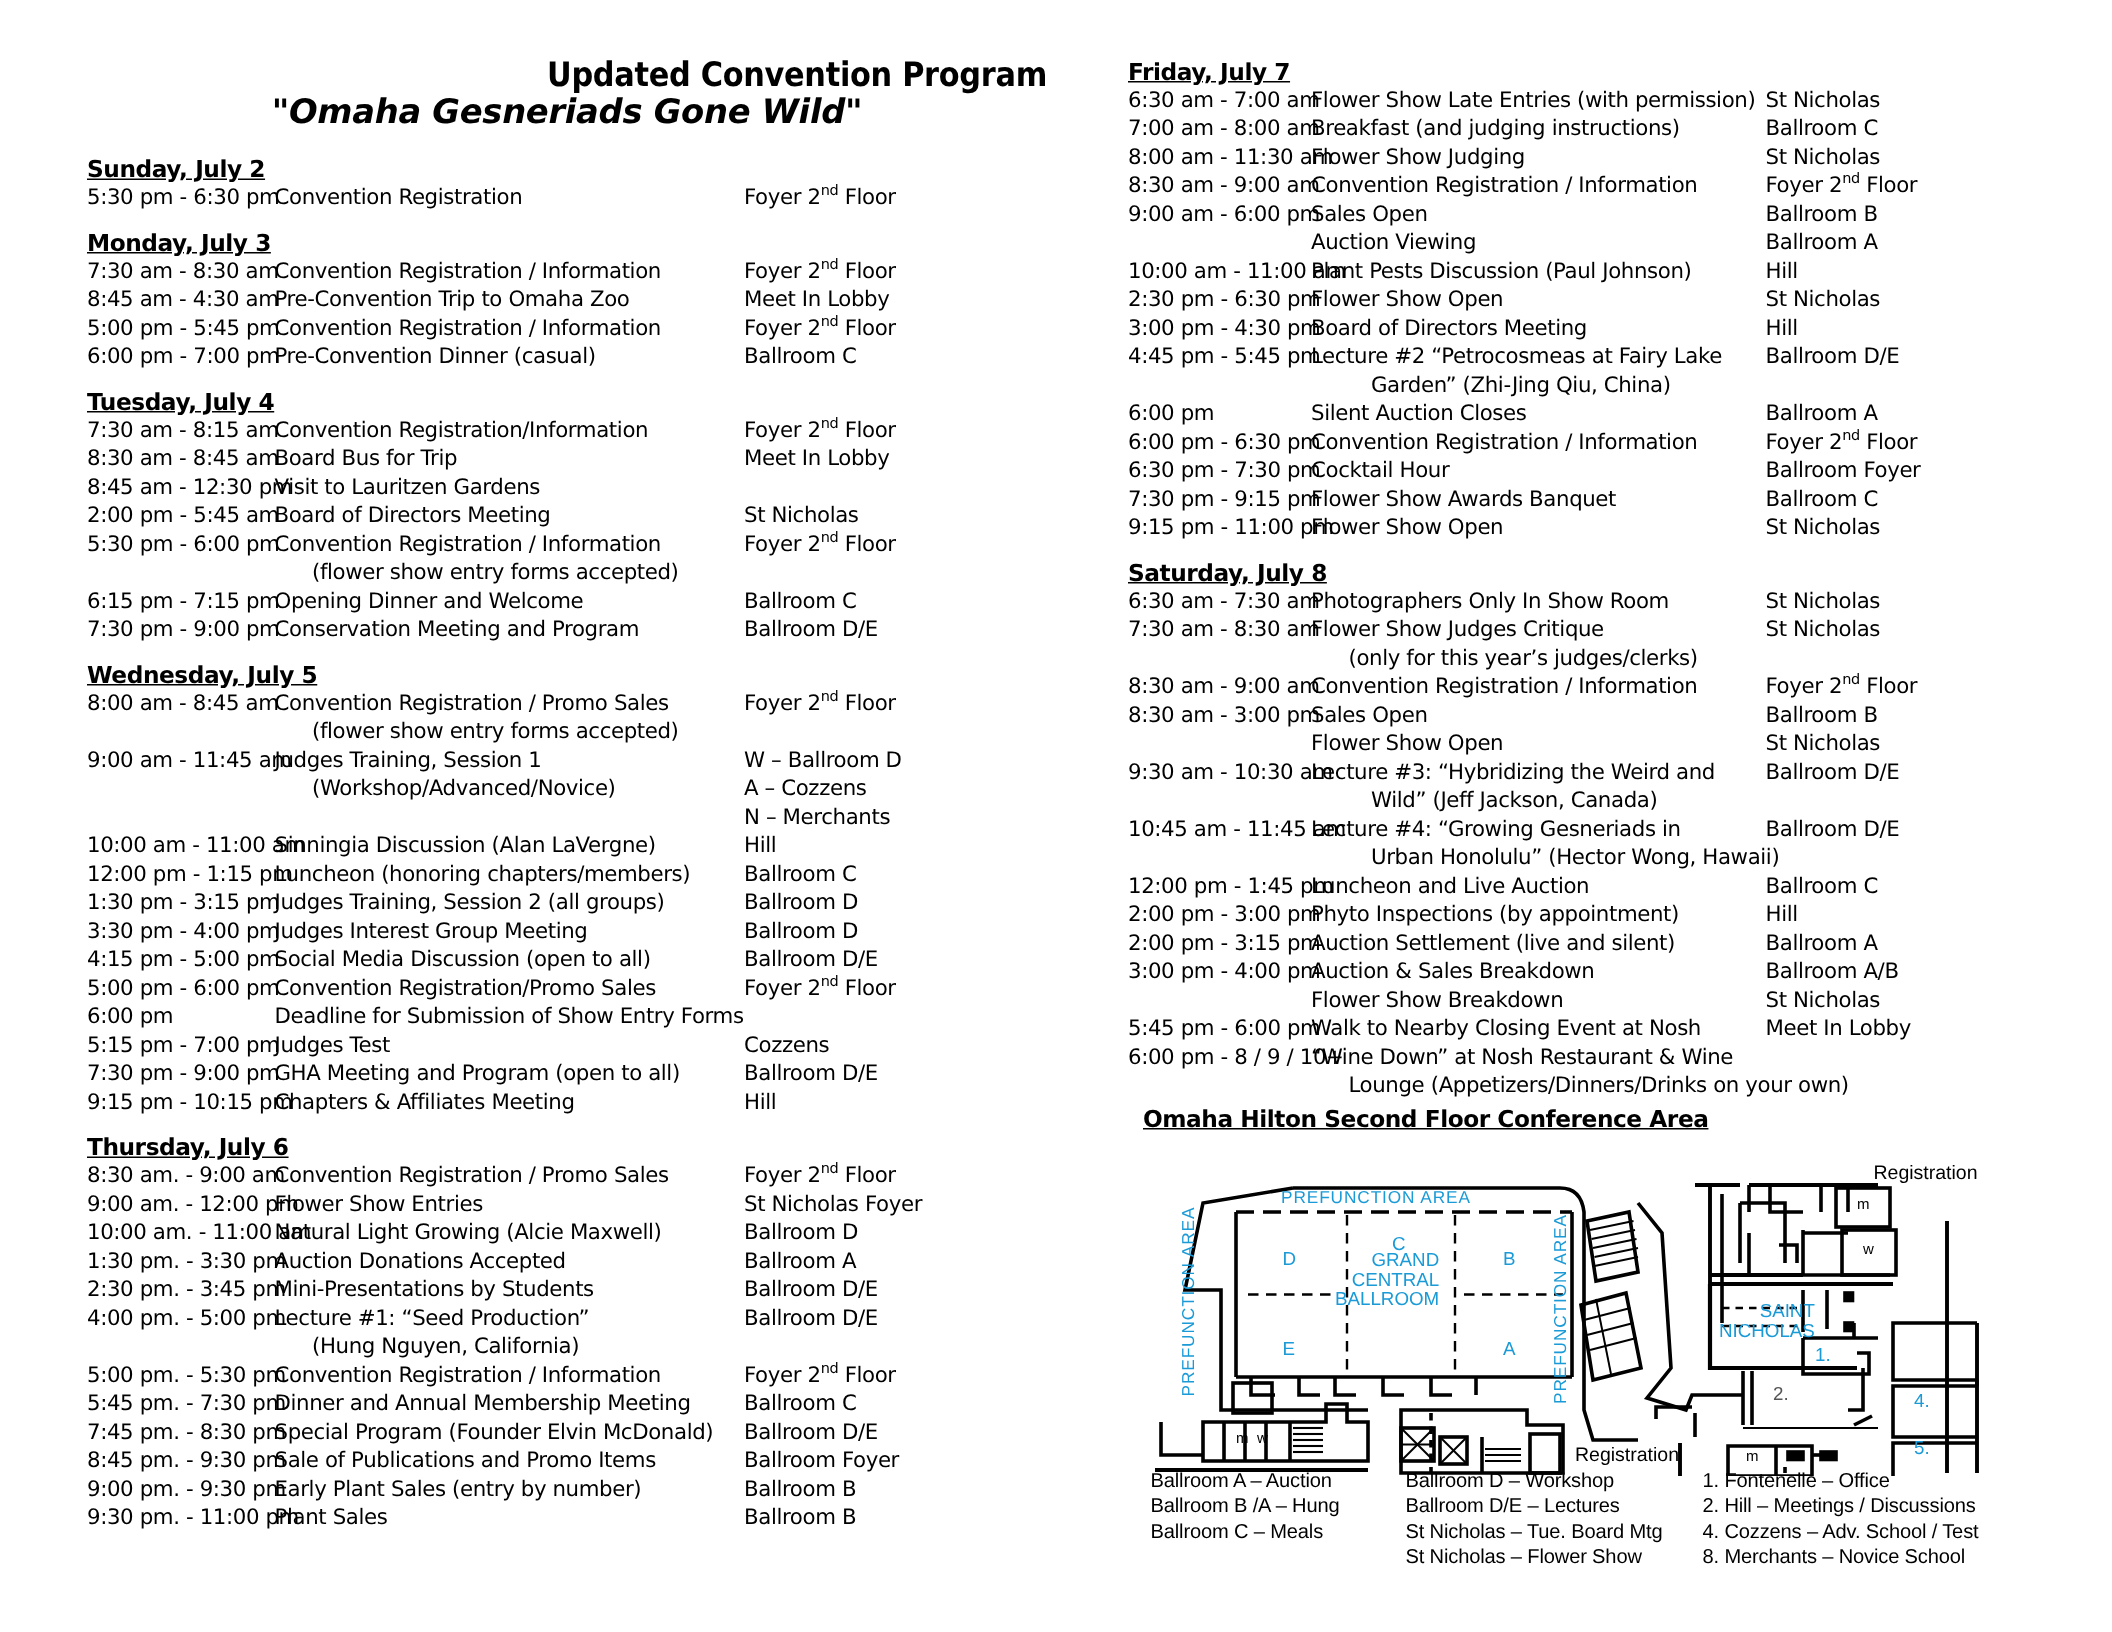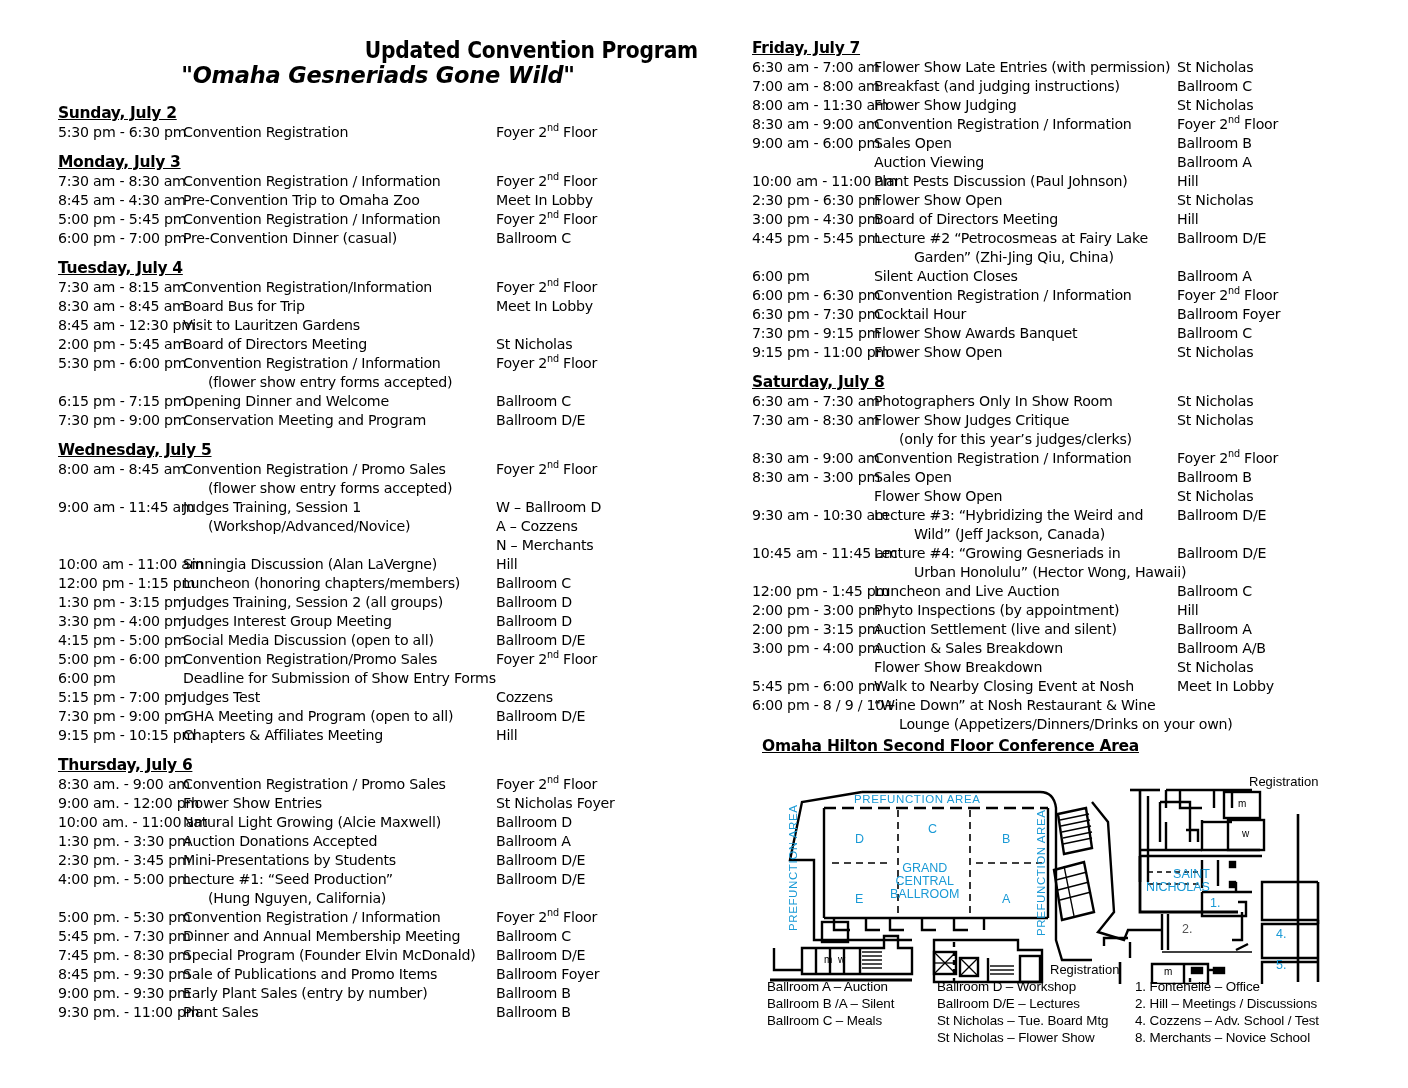--- a/index.html
+++ b/index.html
@@ -689,21 +689,21 @@
       </svg>
 
       <div style="position:absolute;left:92px;top:31px;font-family:'Liberation Sans',sans-serif;font-size:11.5px;letter-spacing:0.6px;color:#1a9ad6;white-space:nowrap;">PREFUNCTION AREA</div>
       <div style="position:absolute;left:-24px;top:108px;width:110px;transform:rotate(-90deg);font-family:'Liberation Sans',sans-serif;font-size:11.5px;letter-spacing:0.6px;color:#1a9ad6;white-space:nowrap;text-align:center;">PREFUNCTION AREA</div>
       <div style="position:absolute;left:224px;top:113px;width:110px;transform:rotate(-90deg);font-family:'Liberation Sans',sans-serif;font-size:11.5px;letter-spacing:0.6px;color:#1a9ad6;white-space:nowrap;text-align:center;">PREFUNCTION AREA</div>
       <div style="position:absolute;left:166px;top:60px;font-family:'Liberation Sans',sans-serif;font-size:12.5px;color:#1a9ad6;">C</div>
       <div style="position:absolute;left:93px;top:70px;font-family:'Liberation Sans',sans-serif;font-size:12.5px;color:#1a9ad6;">D</div>
       <div style="position:absolute;left:240px;top:70px;font-family:'Liberation Sans',sans-serif;font-size:12.5px;color:#1a9ad6;">B</div>
       <div style="position:absolute;left:93px;top:130px;font-family:'Liberation Sans',sans-serif;font-size:12.5px;color:#1a9ad6;">E</div>
       <div style="position:absolute;left:240px;top:130px;font-family:'Liberation Sans',sans-serif;font-size:12.5px;color:#1a9ad6;">A</div>
-      <div id="lbl-grand" style="position:absolute;left:128px;top:100px;font-family:'Liberation Sans',sans-serif;font-size:12.5px;line-height:13px;color:#1a9ad6;text-align:center;white-space:pre;">GRAND
+      <div id="lbl-grand" style="position:absolute;left:128px;top:72px;font-family:'Liberation Sans',sans-serif;font-size:12.5px;line-height:13px;color:#1a9ad6;text-align:right;white-space:pre;">GRAND
 CENTRAL
 BALLROOM</div>
       <div style="position:absolute;left:62px;top:192px;font-family:'Liberation Sans',sans-serif;font-size:10px;color:#000;">m</div>
       <div style="position:absolute;left:76px;top:192px;font-family:'Liberation Sans',sans-serif;font-size:10px;color:#000;">w</div>
       <div style="position:absolute;left:288px;top:200px;font-family:'Liberation Sans',sans-serif;font-size:13px;color:#000;">Registration</div>
 
       <div style="position:absolute;left:487px;top:12px;font-family:'Liberation Sans',sans-serif;font-size:13px;color:#000;">Registration</div>
       <div style="position:absolute;left:476px;top:36px;font-family:'Liberation Sans',sans-serif;font-size:10px;color:#000;">m</div>
       <div style="position:absolute;left:480px;top:66px;font-family:'Liberation Sans',sans-serif;font-size:10px;color:#000;">w</div>
       <div id="lbl-saint" style="position:absolute;left:384px;top:106px;font-family:'Liberation Sans',sans-serif;font-size:12.5px;line-height:13px;color:#1a9ad6;white-space:pre;text-align:right;">SAINT
@@ -712,21 +712,21 @@
       <div style="position:absolute;left:420px;top:160px;font-family:'Liberation Sans',sans-serif;font-size:12.5px;color:#555;">2.</div>
       <div style="position:absolute;left:514px;top:165px;font-family:'Liberation Sans',sans-serif;font-size:12.5px;color:#1a9ad6;">4.</div>
       <div style="position:absolute;left:514px;top:196px;font-family:'Liberation Sans',sans-serif;font-size:12.5px;color:#1a9ad6;">5.</div>
       <div style="position:absolute;left:402px;top:204px;font-family:'Liberation Sans',sans-serif;font-size:10px;color:#000;">m</div>
     </div>
   </div>
 
   <div id="legend">
     <div class="legend-col" id="legend-col-1">
         <div class="legend-line">Ballroom A – Auction</div>
-        <div class="legend-line">Ballroom B /A – Silent</div>
+        <div class="legend-line">Ballroom B /A – Hung</div>
         <div class="legend-line">Ballroom C  – Meals</div>
       </div>
     <div class="legend-col" id="legend-col-2">
         <div class="legend-line">Ballroom D – Workshop</div>
         <div class="legend-line">Ballroom D/E – Lectures</div>
         <div class="legend-line">St Nicholas – Tue. Board Mtg</div>
         <div class="legend-line">St Nicholas – Flower Show</div>
       </div>
     <div class="legend-col" id="legend-col-3">
         <div class="legend-line">1. Fontenelle – Office</div>

